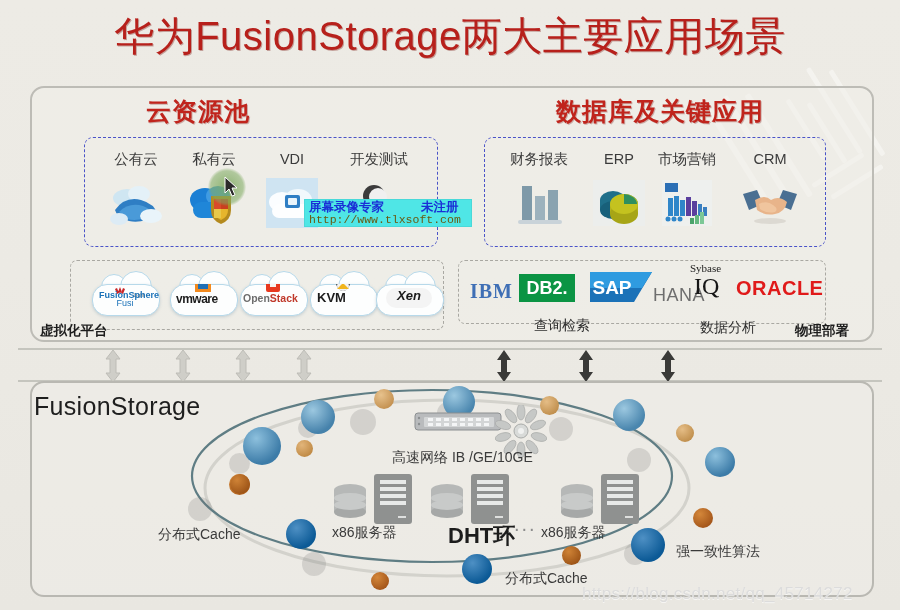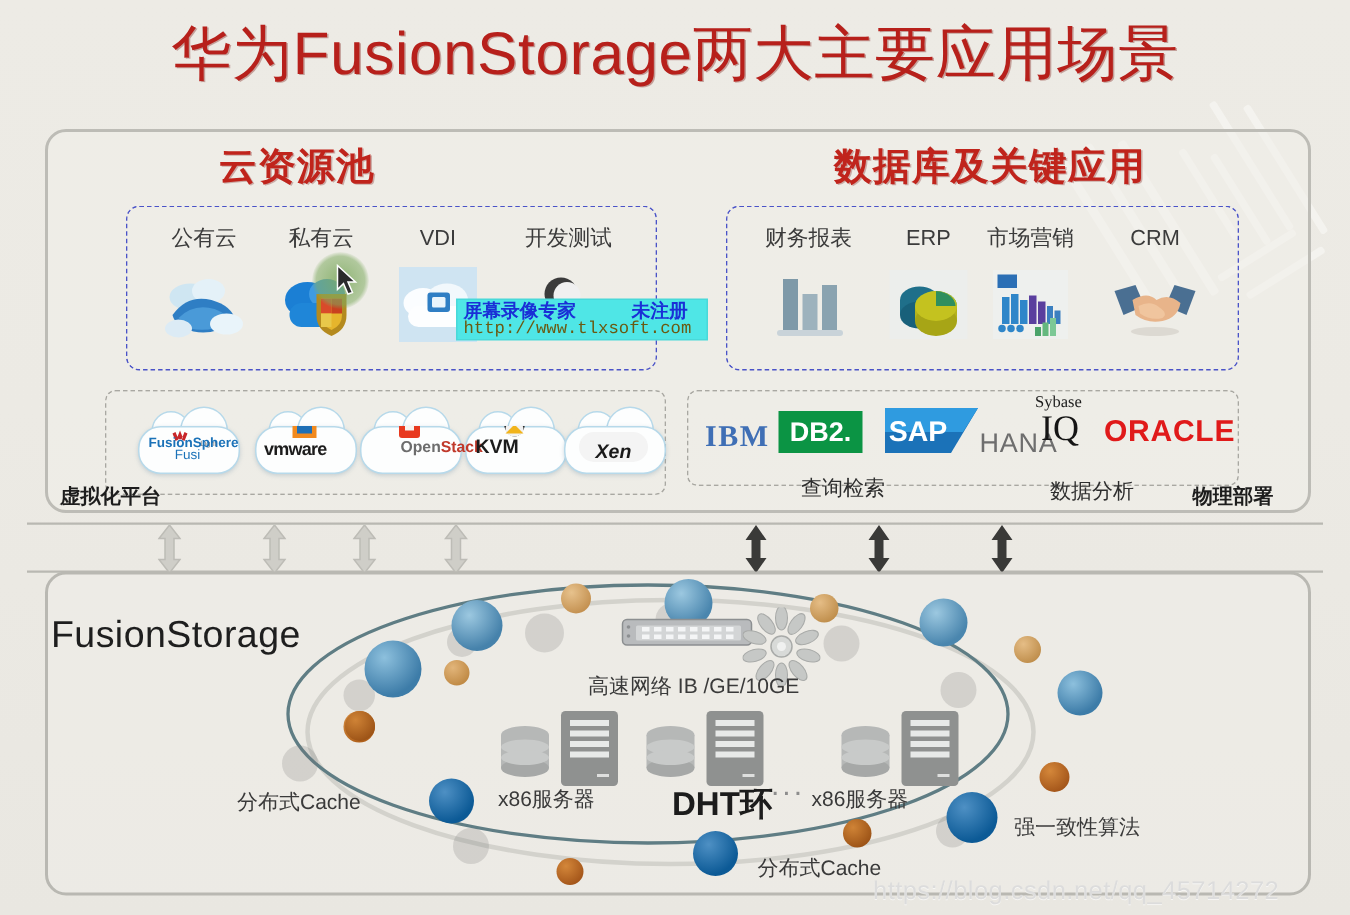--- a/index.html
+++ b/index.html
@@ -58,21 +58,21 @@
 
   
   .band{position:absolute;left:0;top:348px;width:900px;height:34px;}
   .scsi{position:absolute;left:345px;top:344px;font-size:23px;color:#2f2f2f;white-space:nowrap;}
   .arrow{position:absolute;width:15px;height:36px;}
   .arrow svg{display:block;}
 
   
   .panel-bot{position:absolute;left:30px;top:381px;width:840px;height:212px;
     border:2px solid #b9b8b2;border-radius:14px;background:rgba(238,237,231,.6);overflow:hidden;}
-  .fs-title{position:absolute;left:34px;top:392px;font-size:25px;color:#1e1e1e;letter-spacing:.3px;margin-top:17px;}
+  .fs-title{position:absolute;left:34px;top:392px;font-size:25px;color:#1e1e1e;letter-spacing:.3px;}
 
   .ringlbl{position:absolute;font-size:14px;color:#3a3a3a;white-space:nowrap;}
   .ringlbl.big{font-size:22px;color:#1c1c1c;font-weight:bold;}
 
   .node{position:absolute;border-radius:50%;}
   .shadow{position:absolute;border-radius:50%;background:rgba(120,120,120,.22);}
 
   .srv{position:absolute;}
   .dots{position:absolute;font-size:20px;color:#8d8d8d;letter-spacing:2px;}
 
@@ -297,42 +297,42 @@
     <div class="b1"></div>
       <div class="b2"></div>
       <div class="body"></div>
     <div class="inner">
       <svg width="60" height="28" viewBox="0 0 60 28">
         <rect x="23" y="-10" width="14" height="18" rx="2" fill="#e8391f"></rect>
         <rect x="27" y="-6" width="6" height="9" fill="#f7f3ef"></rect>
       </svg>
     </div>
   </div>
-  <div style="position:absolute;left:243px;top:292px;font-size:10.5px;color:#c0392b;font-weight:bold;z-index:5;"><span style="color:#6d6d6d;margin-left:24px;">Open</span><span>Stack</span></div>
+  <div style="position:absolute;left:243px;top:292px;font-size:10.5px;color:#c0392b;font-weight:bold;z-index:5;"><span style="color:#6d6d6d;">Open</span><span>Stack</span></div>
 
   <div class="cloudchip" style="left:310px;top:272px;">
     <div class="b1"></div>
       <div class="b2"></div>
       <div class="body"></div>
     <div class="inner">
       <svg width="60" height="28" viewBox="0 0 60 28">
         <ellipse cx="30" cy="-2" rx="7" ry="9" fill="#2b2b2b"></ellipse>
         <ellipse cx="30" cy="2" rx="6" ry="5" fill="#f2f2f2"></ellipse>
         <path d="M24 5 L30 -1 L36 5 Z" fill="#f1b41c"></path>
       </svg>
     </div>
   </div>
   <div style="position:absolute;left:317px;top:290px;font-size:13px;color:#1c1c1c;font-weight:bold;z-index:5;">KVM</div>
 
   <div class="cloudchip" style="left:376px;top:272px;">
     <div class="b1"></div>
       <div class="b2"></div>
       <div class="body"></div>
     <div class="inner">
-      <div style="width:46px;height:20px;background:#f4f4f4;border-radius:10px;display:flex;align-items:flex-end;justify-content:center;">
+      <div style="width:46px;height:20px;background:#f4f4f4;border-radius:10px;display:flex;align-items:flex-start;justify-content:center;">
         <span style="font-size:13px;font-weight:bold;font-style:italic;color:#1a1a1a;">Xen</span>
       </div>
     </div>
   </div>
 
   <div class="vlabel" style="left:40px;top:322px;">虚拟化平台</div>
 
   <div class="dashbox plat-right"></div>
 
   <div style="position:absolute;left:470px;top:280px;font-size:20px;font-weight:bold;color:#3f6fb5;letter-spacing:1px;font-family:'Liberation Serif',serif;">IBM</div>

